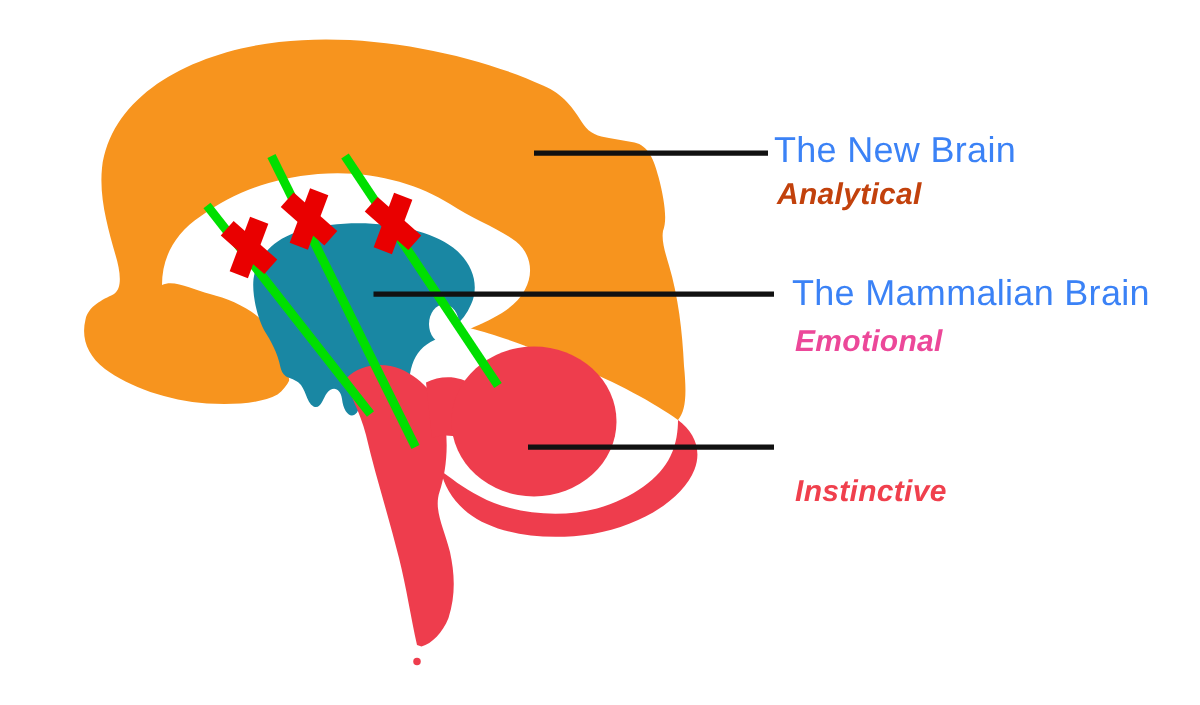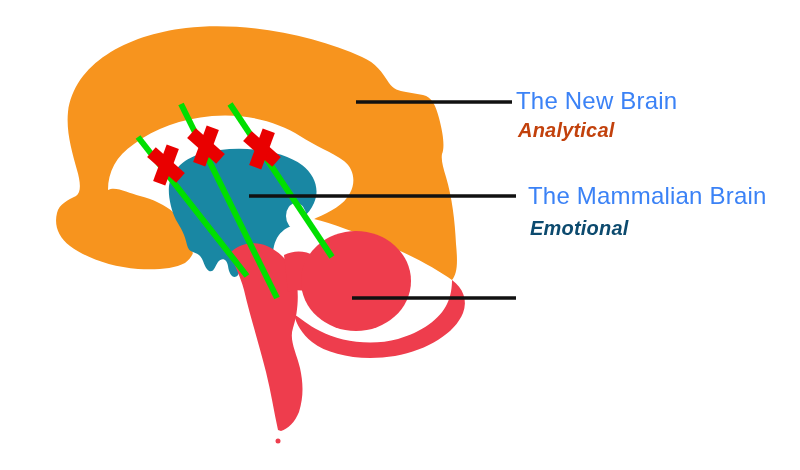--- a/index.html
+++ b/index.html
@@ -5,21 +5,21 @@
   html,body{margin:0;padding:0;background:#ffffff;}
   .stage{
     position:relative;width:800px;height:470px;background:#ffffff;
     overflow:hidden;font-family:"Liberation Sans","DejaVu Sans",sans-serif;
   }
   .stage svg{position:absolute;left:0;top:0;}
   .label{position:absolute;white-space:nowrap;}
   .label-title{font-size:24px;color:#3b82f6;letter-spacing:0.2px;}
   .label-sub{font-size:20px;font-style:italic;font-weight:bold;letter-spacing:0.2px;}
   .sub-analytical{color:#c2410c;}
-  .sub-emotional{color:#0c4a6e;}
+  .sub-emotional{color:#ec4899;}
   .sub-instinctive{color:#f0404d;}
 </style>
 </head>
 <body>
 
 <div class="stage">
 
   <svg width="800" height="470" viewBox="0 0 800 470">
 
     <path fill="#f7941e" d="
@@ -143,14 +143,15 @@
       <line x1="352" y1="298" x2="516" y2="298"></line>
     </g>
   </svg>
 
   <div class="label label-title" style="left:516px;top:87px;">The New Brain</div>
   <div class="label label-sub sub-analytical" style="left:518px;top:119px;">Analytical</div>
 
   <div class="label label-title" style="left:528px;top:182px;">The Mammalian Brain</div>
   <div class="label label-sub sub-emotional" style="left:530px;top:217px;">Emotional</div>
 
+  <div class="label label-sub sub-instinctive" style="left:530px;top:317px;">Instinctive</div>
 
 </div>
 
 </body></html>

